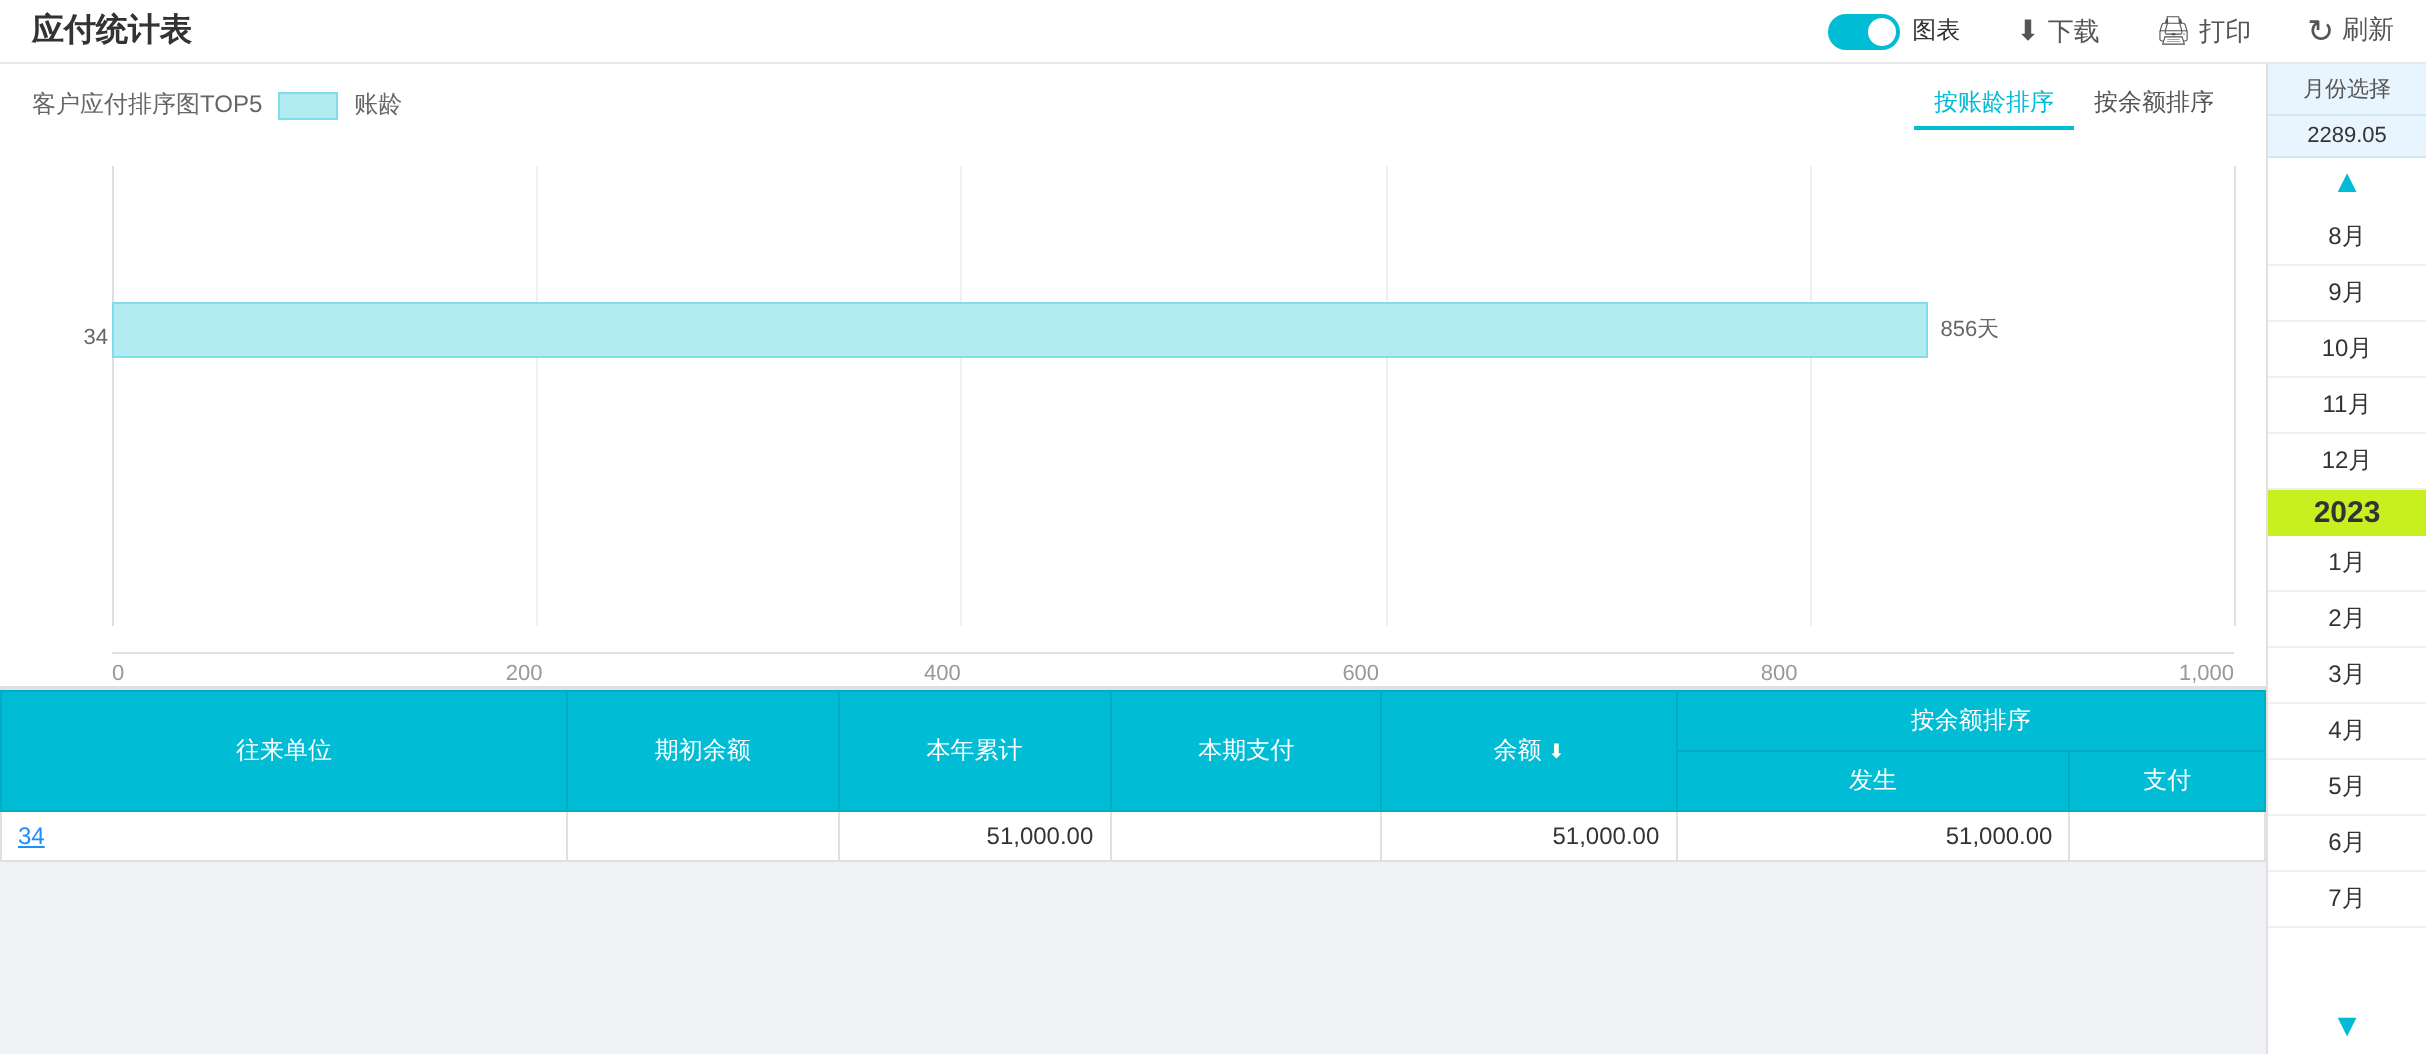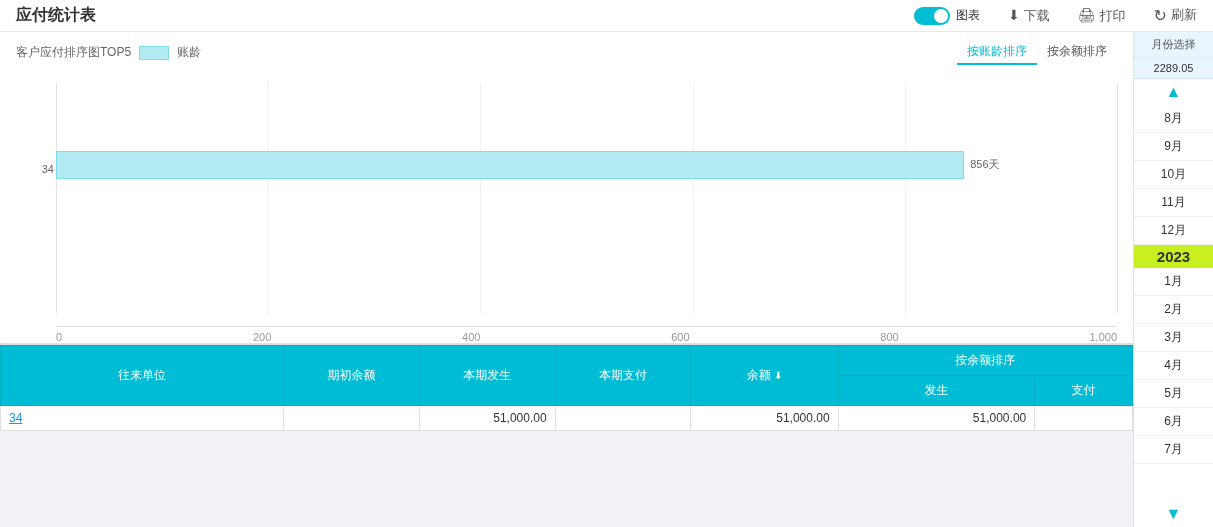--- a/index.html
+++ b/index.html
@@ -133,21 +133,21 @@
           </div>
         </div>
       </div>
 
       <div class="table-area">
         <table class="data-table">
           <thead>
             <tr>
               <th rowspan="2" style="width:25%;">往来单位</th>
               <th rowspan="2" style="width:12%;">期初余额</th>
-              <th rowspan="2" style="width:12%;">本期发生</th>
+              <th rowspan="2" style="width:12%;">本年累计</th>
               <th rowspan="2" style="width:12%;">本期支付</th>
               <th rowspan="2" style="width:13%;">
                 <span>余额</span>
                 <span style="font-size:10px; color:#ffe;"> ⬇</span>
               </th>
               <th colspan="2" style="width:26%;">按余额排序</th>
             </tr>
             <tr>
               <th>发生</th>
               <th>支付</th>

